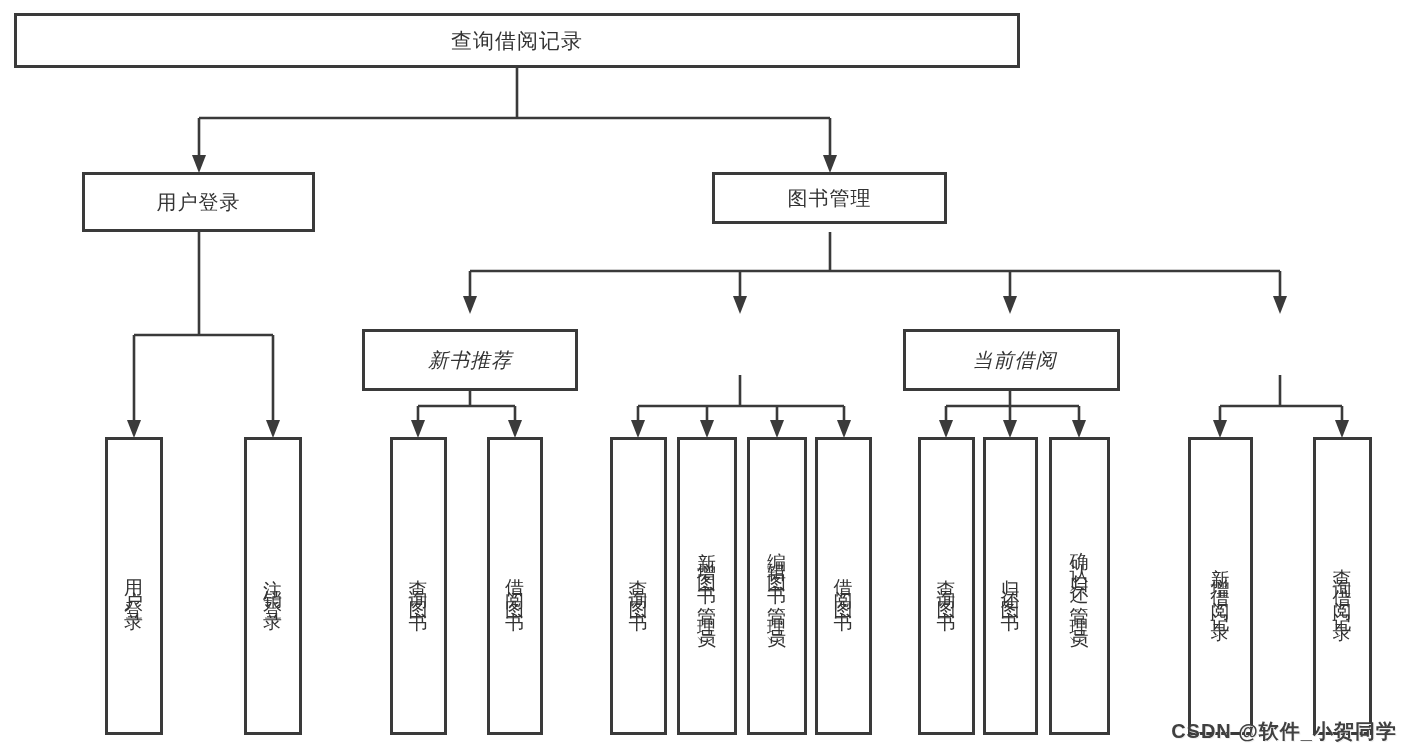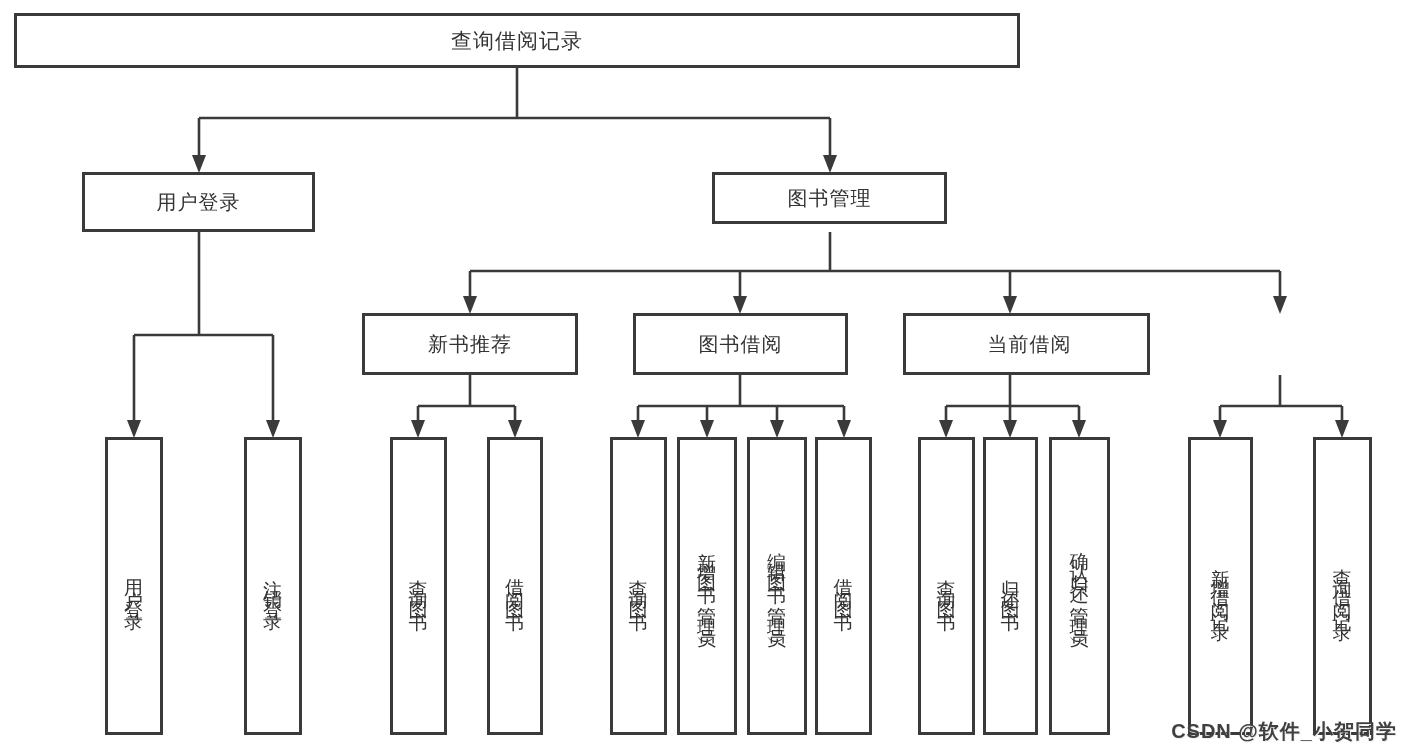--- a/index.html
+++ b/index.html
@@ -32,24 +32,24 @@
     font-size: 20px;
     letter-spacing: 1px;
     z-index: 2;
   }
 
   .node.root   { left: 14px;  top: 13px;  width: 1006px; height: 55px; font-size: 21px; }
 
   .node.lvl1-a { left: 82px;  top: 172px; width: 233px; height: 60px; }
   .node.lvl1-b { left: 712px; top: 172px; width: 235px; height: 52px; }
 
-  .node.lvl2   { top: 313px; height: 62px; }
+  .node.lvl2   { top: 329px; height: 62px; font-style: italic; }
   .node.lvl2-a { left: 362px;  width: 216px; }
   .node.lvl2-b { left: 633px;  width: 215px; }
-  .node.lvl2-c { left: 903px;  width: 247px; padding-left: 6px; }
+  .node.lvl2-c { left: 903px;  width: 217px; padding-left: 6px; }
   .node.lvl2-d { left: 1172px; width: 214px; }
 
   .node.leaf { top: 437px; height: 298px; font-size: 19px; }
   .node.leaf .vtext {
     writing-mode: vertical-lr;
     letter-spacing: 11px;
     line-height: 1;
     white-space: nowrap;
   }
 
@@ -133,23 +133,20 @@
   <div class="node lvl1-a">
     <span>用户登录</span>
   </div>
   <div class="node lvl1-b">
     <span>图书管理</span>
   </div>
 
   <div class="node lvl2 lvl2-a">
     <span>新书推荐</span>
   </div>
-  <div class="node lvl2 lvl2-b">
-    <span>图书借阅</span>
-  </div>
   <div class="node lvl2 lvl2-c">
     <span>当前借阅</span>
   </div>
 
   <div class="node leaf leaf-1">
     <span class="vtext">用户登录</span>
   </div>
   <div class="node leaf leaf-2">
     <span class="vtext">注销登录</span>
   </div>

